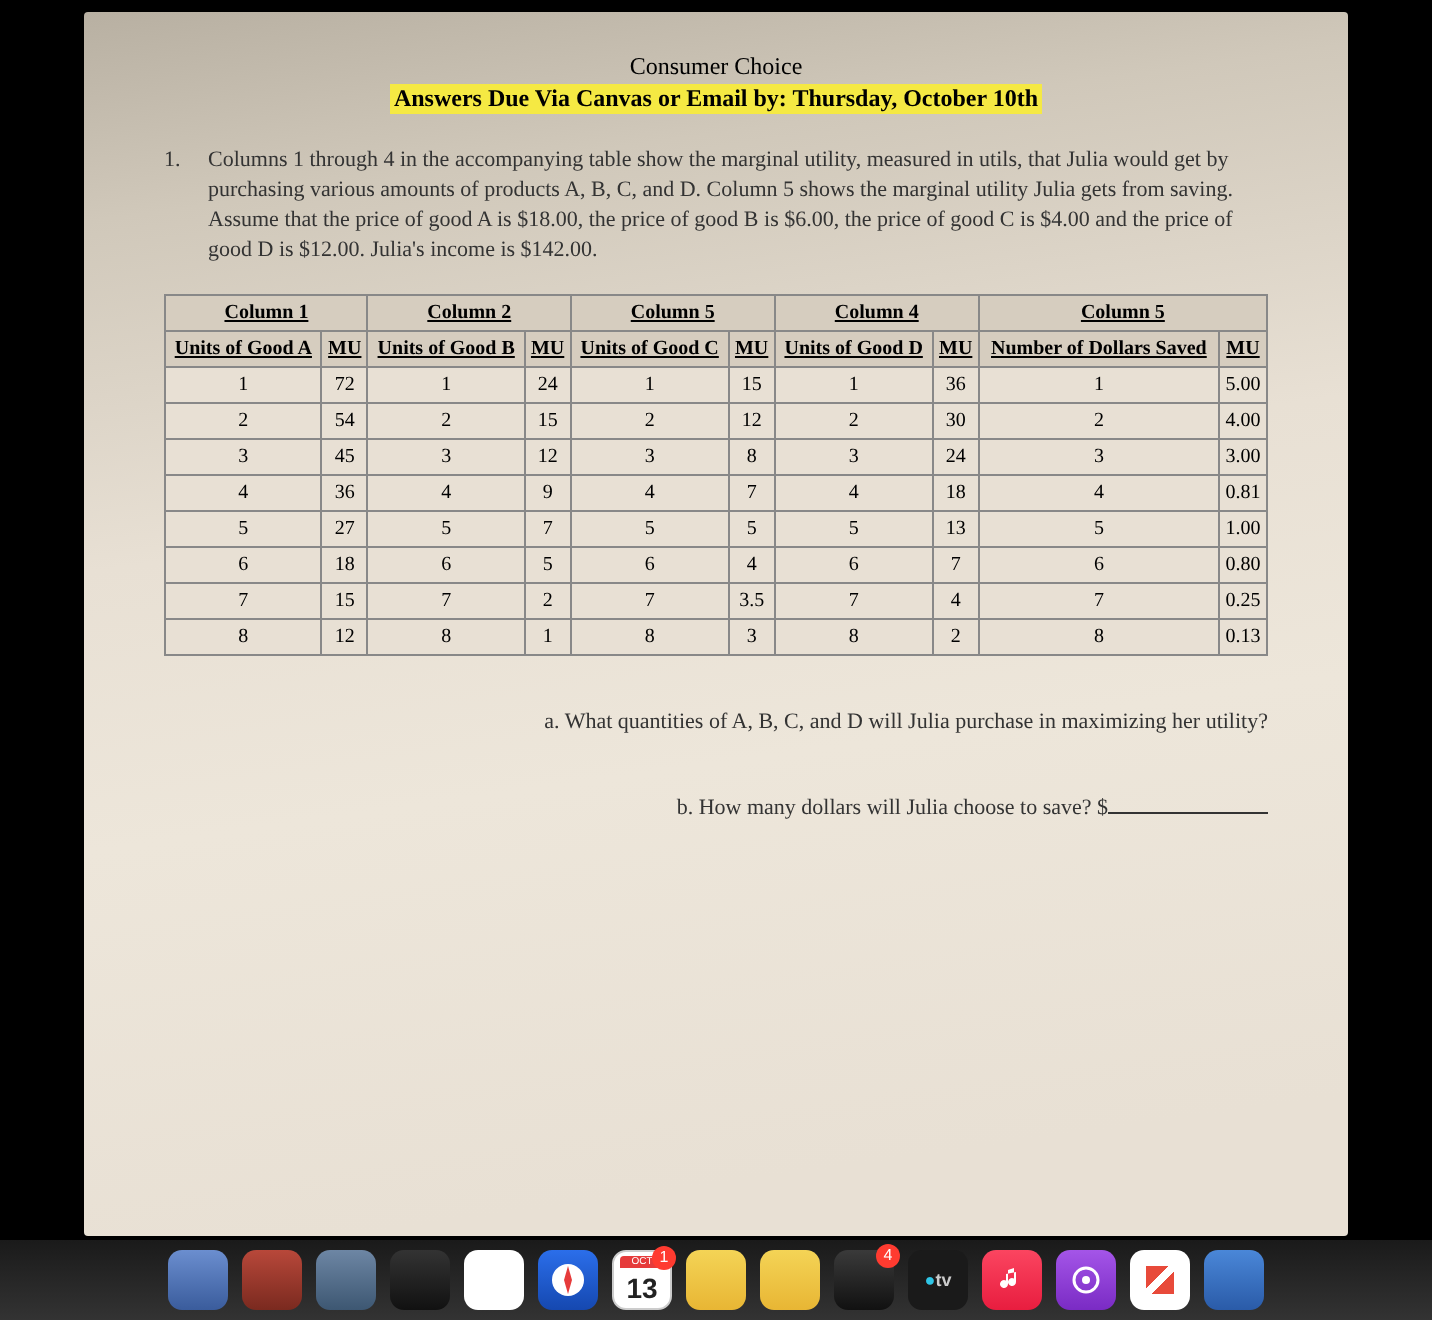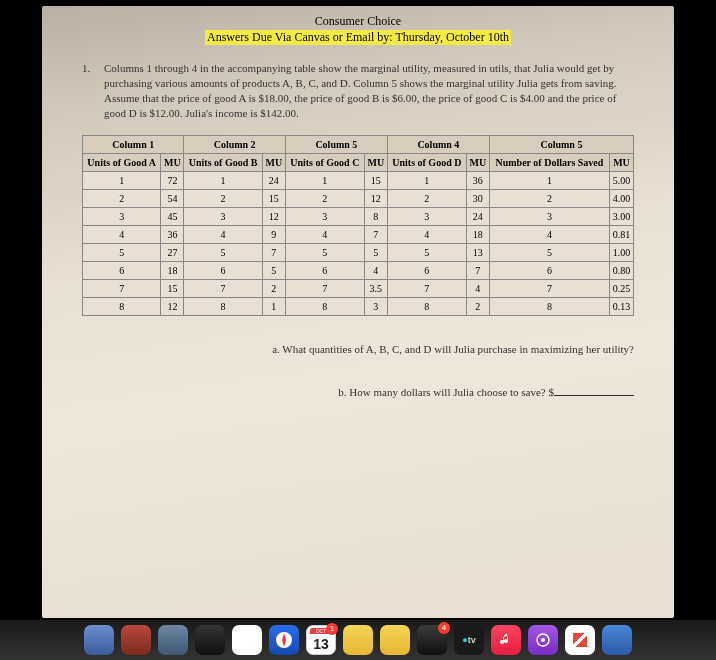--- a/index.html
+++ b/index.html
@@ -9,33 +9,33 @@
       background: #000;
       font-family: "Times New Roman", serif;
       overflow: hidden;
       position: relative;
     }
     .page {
       width: 632px;
       height: 612px;
       margin: 6px auto 0;
       background: linear-gradient(172deg, #b8b0a2 0%, #d0c8ba 15%, #e8e0d4 40%, #ede6da 60%, #e8e0d4 90%);
-      padding: 8px 40px 10px 40px;
+      padding: 20px 40px 10px 40px;
       position: relative;
       border-radius: 2px;
     }
     .header {
       text-align: center;
       font-size: 12px;
       line-height: 1.3;
     }
     .highlight {
       background: #f5e943;
       padding: 0 2px;
-      font-weight: normal;
+      font-weight: bold;
       display: inline-block;
     }
     .question {
       margin-top: 16px;
       font-size: 11px;
       line-height: 1.35;
       display: flex;
       gap: 10px;
       color: #333;
     }
@@ -47,21 +47,21 @@
       width: 100%;
       font-size: 10px;
       background: #e8e0d4;
     }
     th, td {
       border: 1px solid #888;
       padding: 3px 2px;
       text-align: center;
       vertical-align: middle;
     }
-    th { font-weight: bold; }
+    th { font-weight: bold; text-decoration: underline; }
     .row-head { background: #d6cdbf; }
     .parts {
       margin-top: 26px;
       font-size: 11px;
       line-height: 1.4;
       color: #333;
       text-align: right;
     }
     .parts .item { margin-bottom: 28px; }
     .blank { display: inline-block; border-bottom: 1px solid #333; width: 80px; height: 10px; vertical-align: baseline; }

